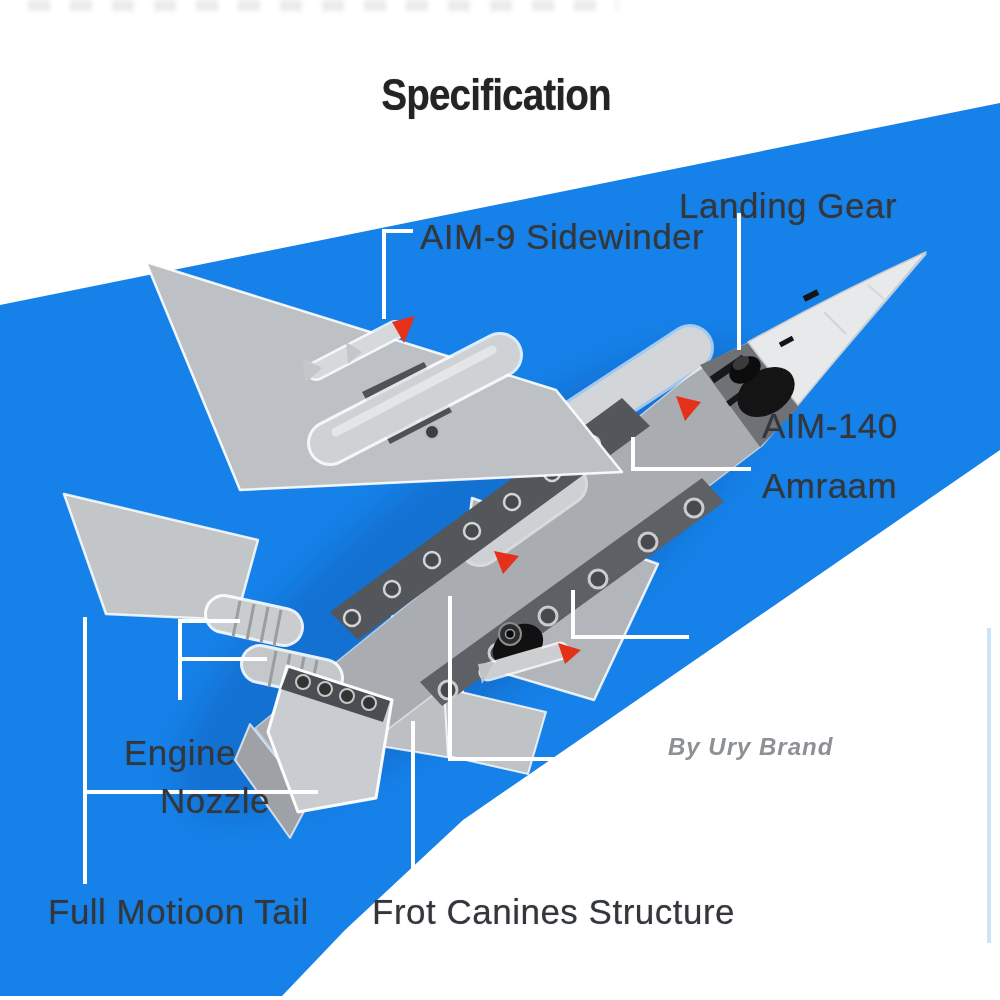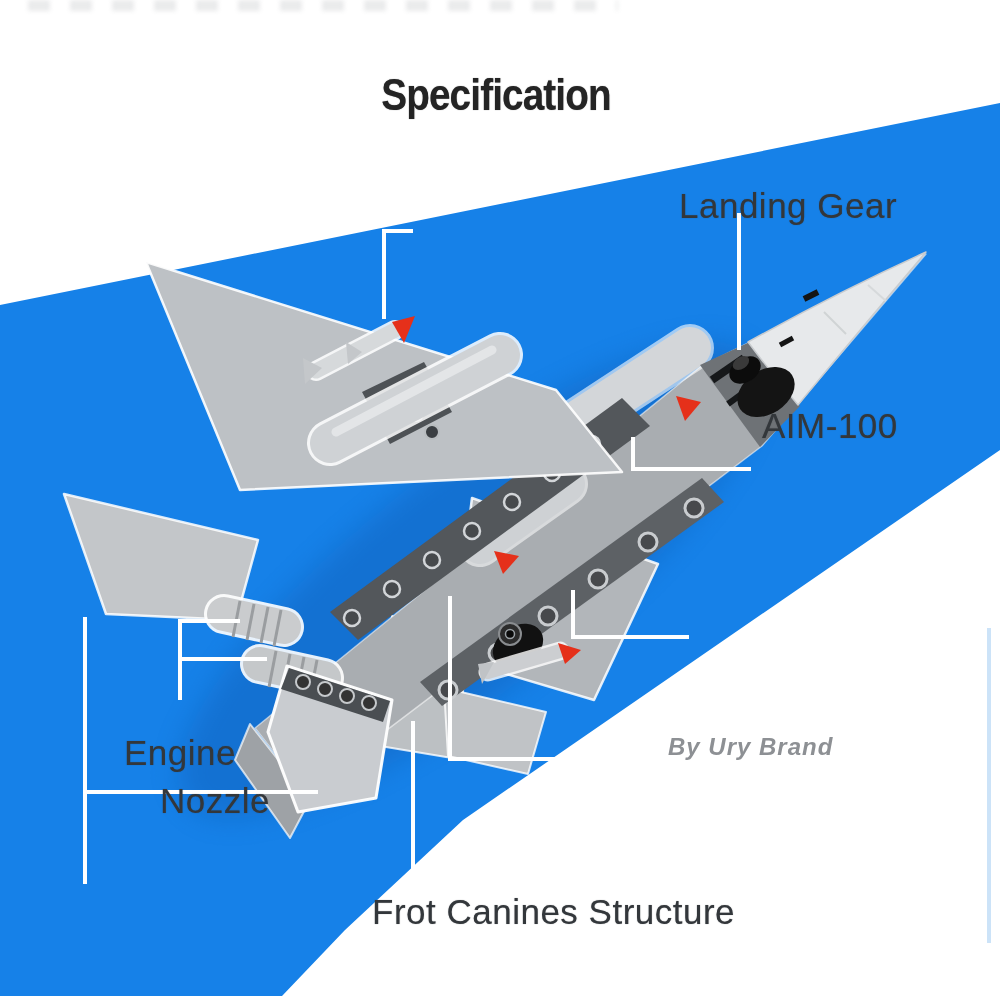--- a/index.html
+++ b/index.html
@@ -201,20 +201,23 @@
       <polyline points="450,596 450,759 568,759"></polyline>
       <polyline points="413,721 413,882"></polyline>
     </g>
   </svg>
 
   <div class="top-artifact"></div>
 
   <div class="title">Specification</div>
 
   <div class="label" style="left:679px;top:188px;">Landing Gear</div>
-  <div class="label" style="left:762px;top:408px;">AIM-100</div>
+  <div class="label" style="left:420px;top:219px;">AIM-9 Sidewinder</div>
+  <div class="label" style="left:762px;top:408px;">AIM-140</div>
+  <div class="label" style="left:762px;top:468px;">Amraam</div>
   <div class="label" style="left:124px;top:703px;margin-top:32px;">Engine</div>
   <div class="label" style="left:124px;top:783px;margin-left:36px;">Nozzle</div>
+  <div class="label" style="left:48px;top:894px;">Full Motioon Tail</div>
   <div class="label" style="left:364px;top:894px;margin-left:8px;">Frot Canines Structure</div>
 
   <div class="watermark">By Ury Brand</div>
 
 </div>
 
 </body></html>

